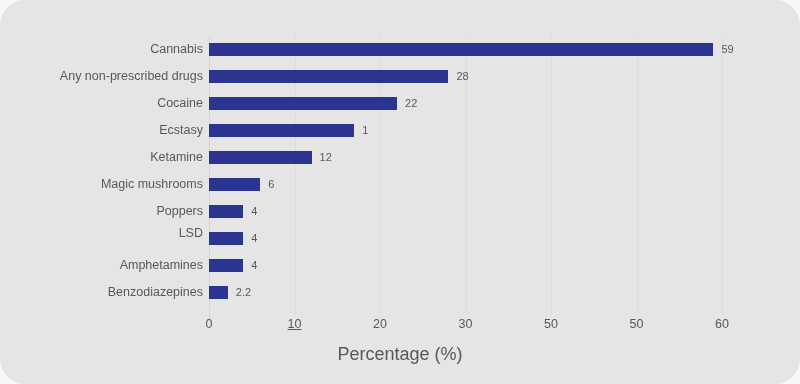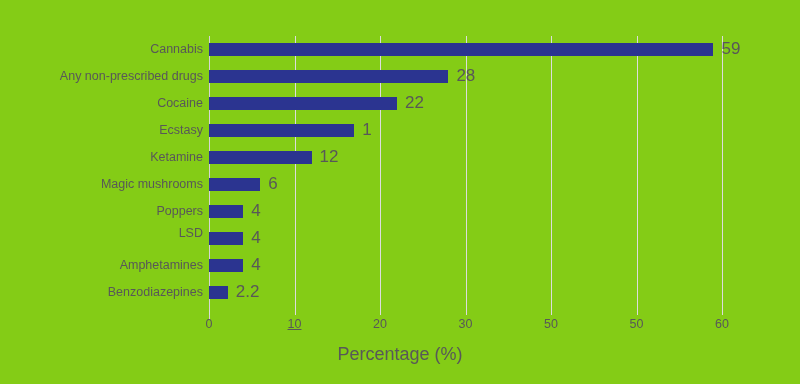--- a/index.html
+++ b/index.html
@@ -10,21 +10,22 @@
     width: 800px;
     height: 384px;
     background: #f7f7f7;
     font-family: "Liberation Sans", sans-serif;
     overflow: hidden;
   }
   #chart-root {
     position: relative;
     width: 800px;
     height: 384px;
-    background: #84cc16;
+    background: #e5e5e5;
+    border-radius: 25px;
   }
 
   
   .plot-area {
     position: absolute;
     left: 209px;
     top: 36px;
     width: 513px;   
     height: 274px;
   }
@@ -52,21 +53,21 @@
   .bar {
     position: absolute;
     left: 0;
     top: 7px;
     height: 13px;
     background: #2b3490;
   }
   .bar-value {
     position: absolute;
     top: 5px;
-    font-size: 17px;
+    font-size: 11px;
     color: #585858;
     white-space: nowrap;
     line-height: 16px;
   }
 
   
   .cat-label {
     position: absolute;
     right: 0;
     width: 200px;

